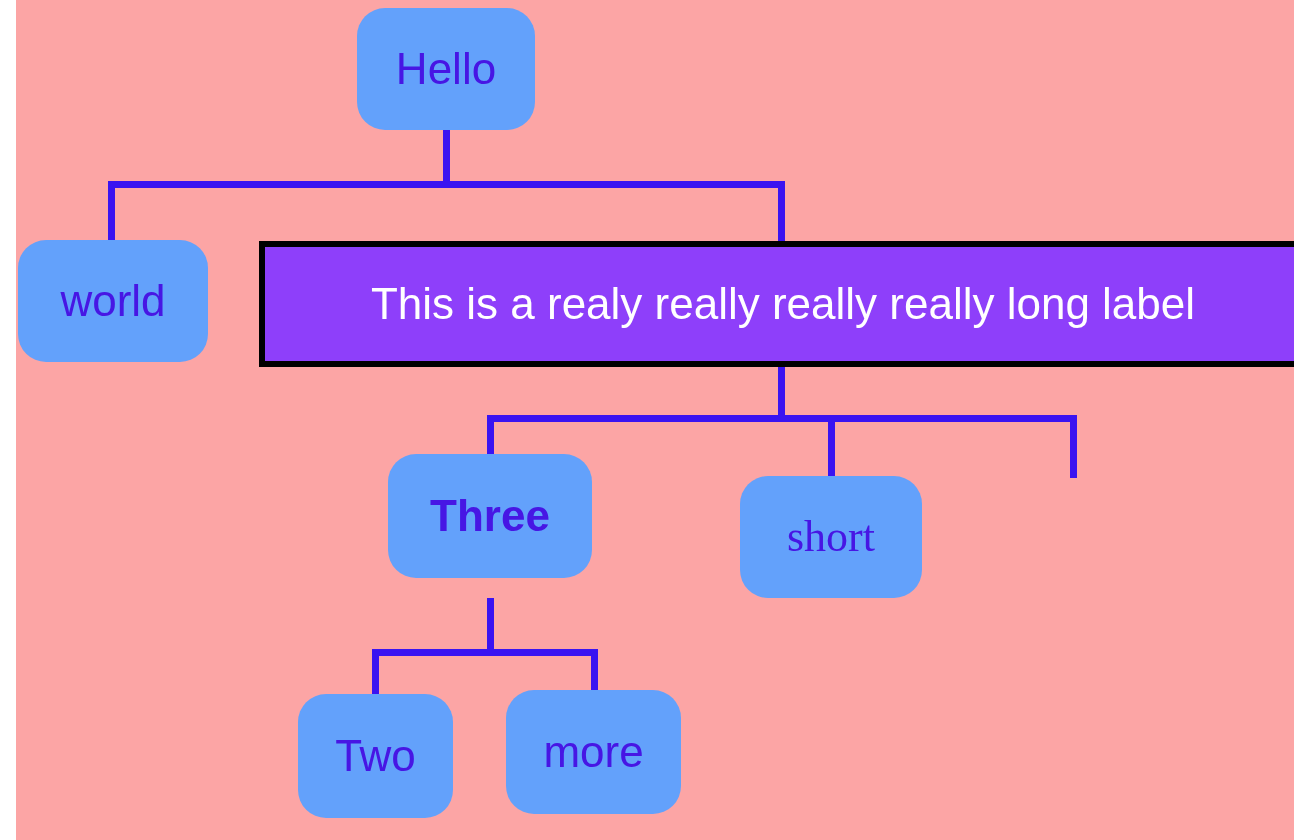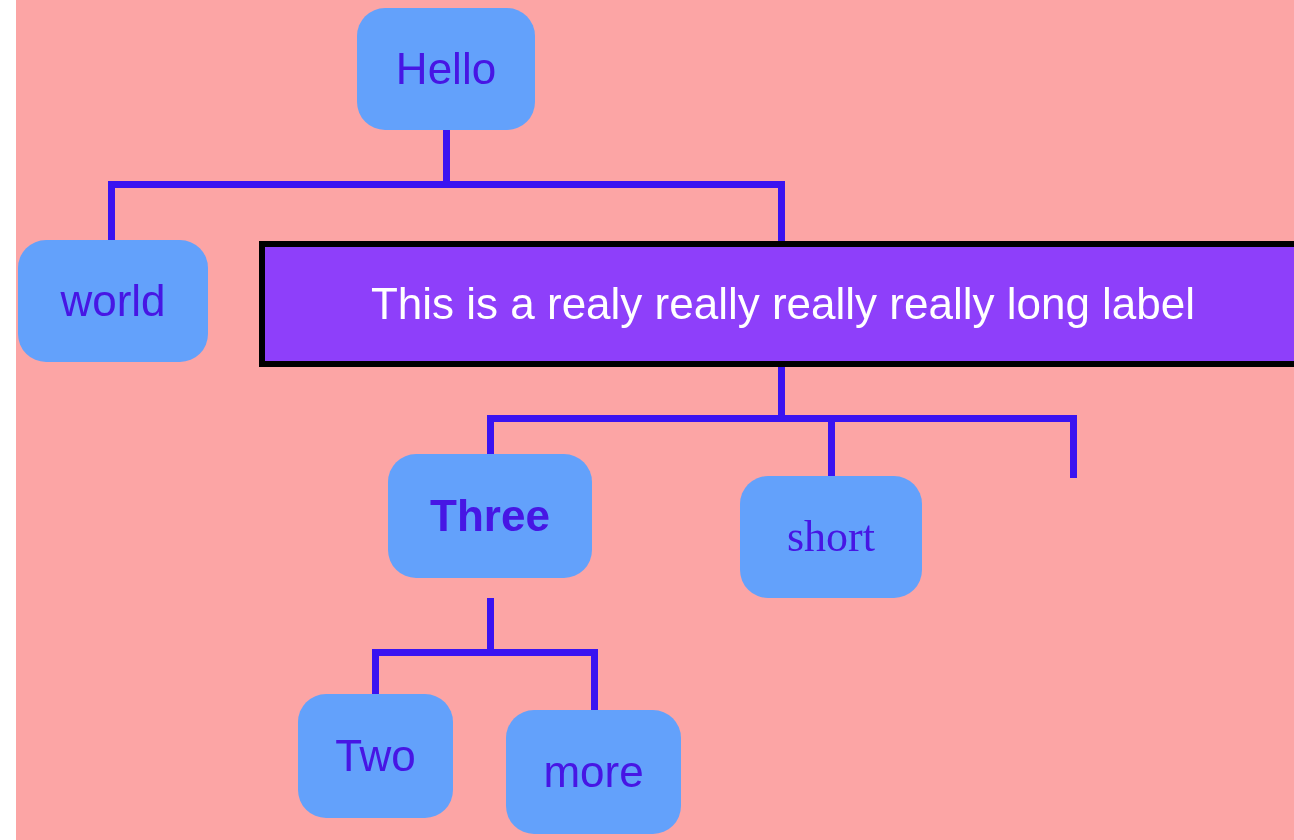--- a/index.html
+++ b/index.html
@@ -42,21 +42,21 @@
     border-radius: 0;
   }
   
   #node-hello  { left: 341px;  top: 8px;   width: 178px;  height: 122px; }
   #node-world  { left: 2px;    top: 240px; width: 190px;  height: 122px; }
   #node-long   { left: 243px;  top: 241px; width: 1048px; height: 126px; }
   #node-three  { left: 372px;  top: 454px; width: 204px;  height: 124px; font-weight: bold; }
   #node-short  { left: 724px;  top: 476px; width: 182px;  height: 122px; font-family: Liberation Serif, serif; }
   #node-labels { left: 962px;  top: 476px; width: 190px;  height: 122px; }
   #node-two    { left: 282px;  top: 694px; width: 155px;  height: 124px; }
-  #node-more   { left: 490px;  top: 710px; width: 175px;  height: 124px; }
+  #node-more   { left: 490px;  top: 690px; width: 175px;  height: 124px; }
 </style>
 </head>
 <body>
 
 <div class="canvas">
 
   <div class="edge" style="left:427px; top:126px; width:7px;  height:62px;"></div>
   <div class="edge" style="left:92px;  top:181px; width:677px; height:7px;"></div>
   <div class="edge" style="left:92px;  top:181px; width:7px;  height:61px;"></div>
   <div class="edge" style="left:762px; top:181px; width:7px;  height:62px;"></div>

